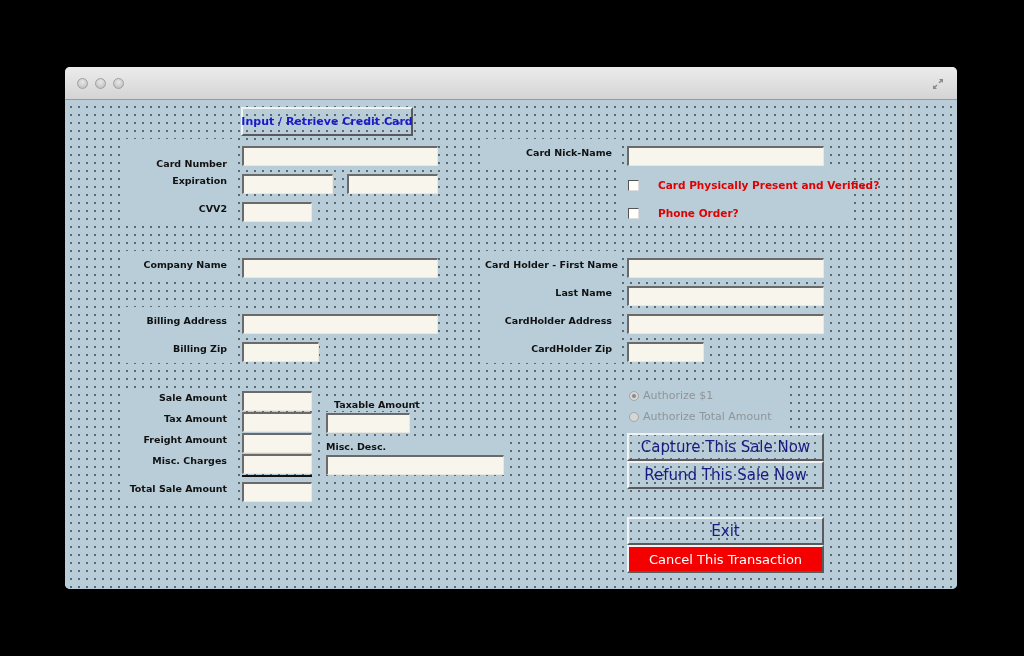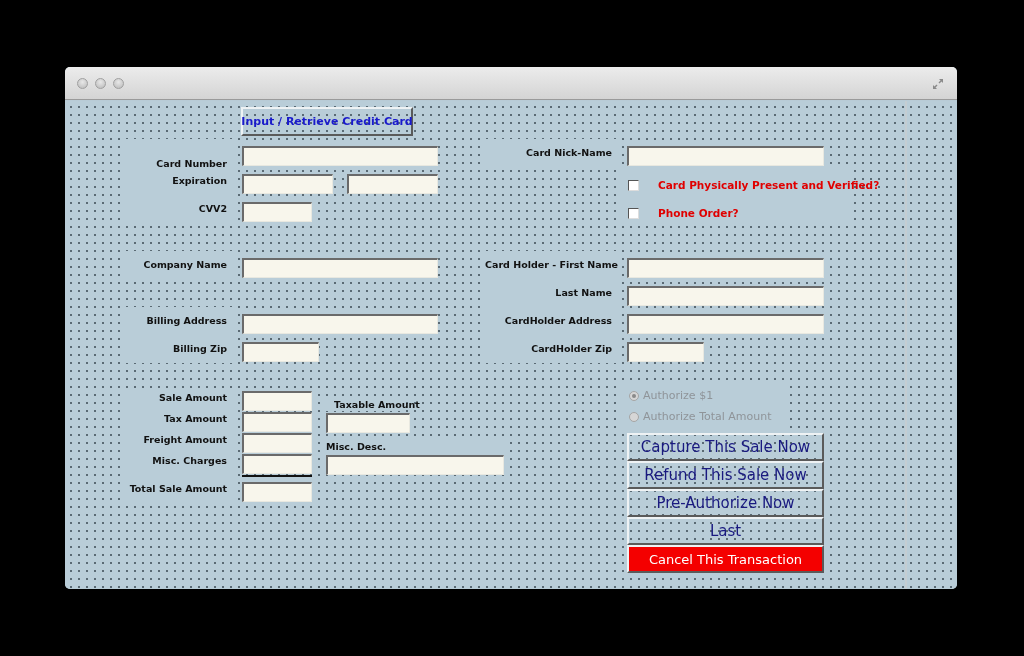--- a/index.html
+++ b/index.html
@@ -190,17 +190,16 @@
       <div class="radio sel"></div>
       <span class="radio-label">Authorize $1</span>
     </div>
     <div class="radio-row" style="left:564px;top:309px">
       <div class="radio"></div>
       <span class="radio-label">Authorize Total Amount</span>
     </div>
 
     <button class="btn btn-action" style="left:562px;top:332px;width:197px;height:28px">Capture This Sale Now</button>
     <button class="btn btn-action" style="left:562px;top:360px;width:197px;height:28px">Refund This Sale Now</button>
-    <button class="btn btn-action" style="left:562px;top:388px;width:197px;height:28px">Pre-Authorize Now</button>
-    <button class="btn btn-action" style="left:562px;top:416px;width:197px;height:28px">Last</button>
+    <button class="btn btn-action" style="left:562px;top:416px;width:197px;height:28px">Exit</button>
     <button class="btn btn-cancel" style="left:562px;top:444px;width:197px;height:28px">Cancel This Transaction</button>
   </div>
 </div>
 
 </body></html>

